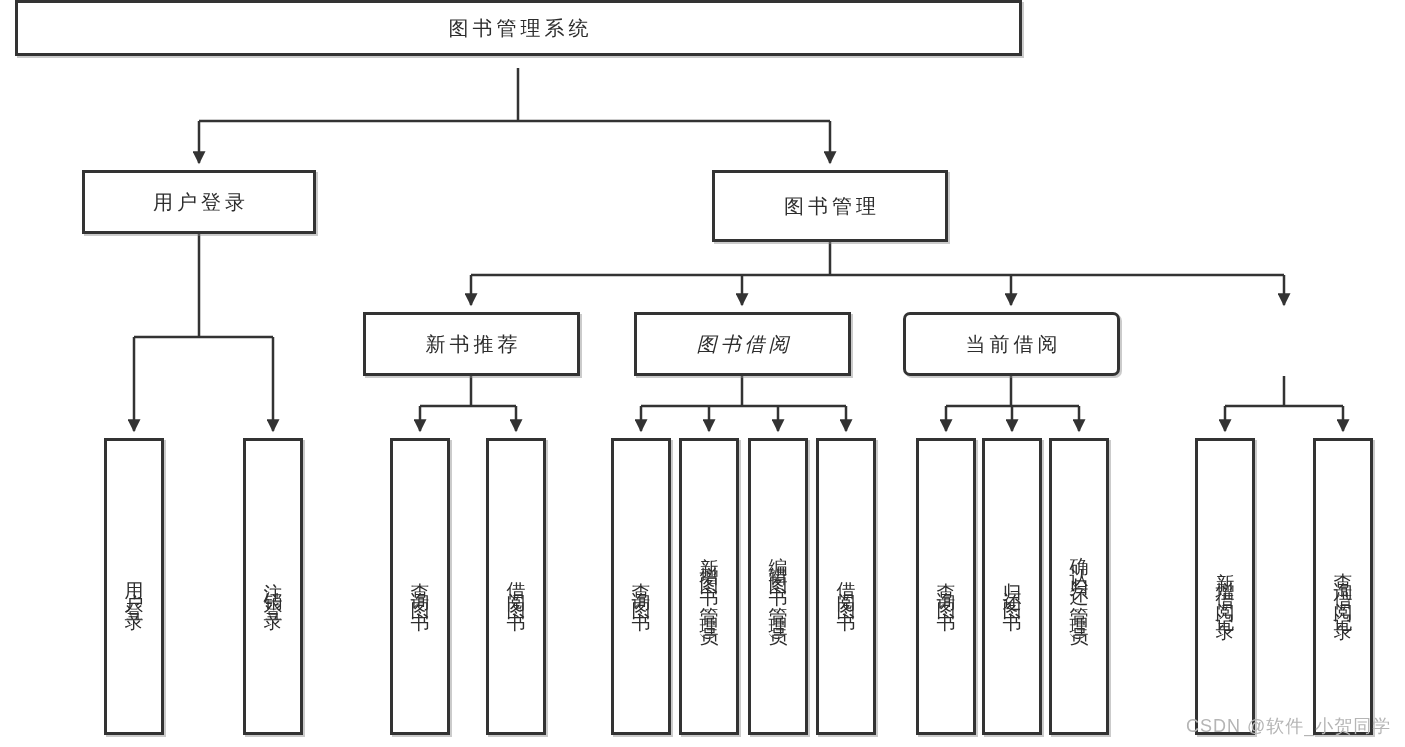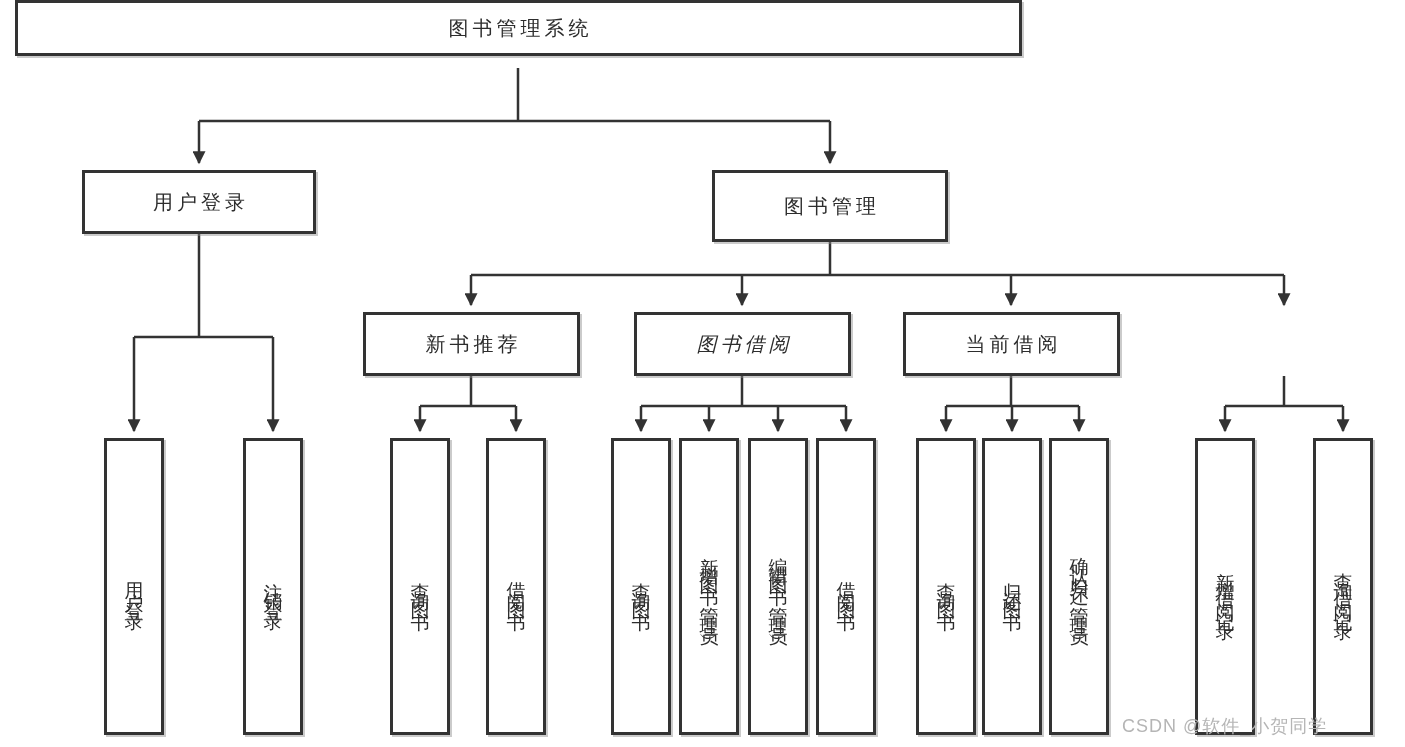--- a/index.html
+++ b/index.html
@@ -32,30 +32,30 @@
     white-space:nowrap;
   }
   
   .n-root{left:15px;top:0;width:1007px;height:56px;}
   
   .n-user{left:82px;top:170px;width:234px;height:64px;}
   .n-mgmt{left:712px;top:170px;width:236px;height:72px;}
   
   .n-g0{left:363px;top:312px;width:217px;height:64px;}
   .n-g1{left:634px;top:312px;width:217px;height:64px;font-style:italic;}
-  .n-g2{left:903px;top:312px;width:217px;height:64px;}
+  .n-g2{left:903px;top:312px;width:217px;height:64px;border-radius:7px;}
   .n-g3{left:1176px;top:312px;width:217px;height:64px;}
   
   .l-a0{left:104px;} .l-a1{left:243px;}
   .l-b0{left:390px;} .l-b1{left:486px;}
   .l-c0{left:611px;} .l-c1{left:679px;} .l-c2{left:748px;} .l-c3{left:816px;}
   .l-d0{left:916px;} .l-d1{left:982px;} .l-d2{left:1049px;}
   .l-e0{left:1195px;} .l-e1{left:1313px;}
   .watermark{
-    position:absolute;left:1122px;top:714px;z-index:3;
+    position:absolute;left:1186px;top:714px;z-index:3;
     font-size:18px;letter-spacing:1px;color:#b5b5b5;white-space:nowrap;
   }
 </style>
 </head>
 <body>
 
 <div class="canvas">
 
   <svg class="connectors" width="1405" height="747" viewBox="0 0 1405 747">
     <defs>

